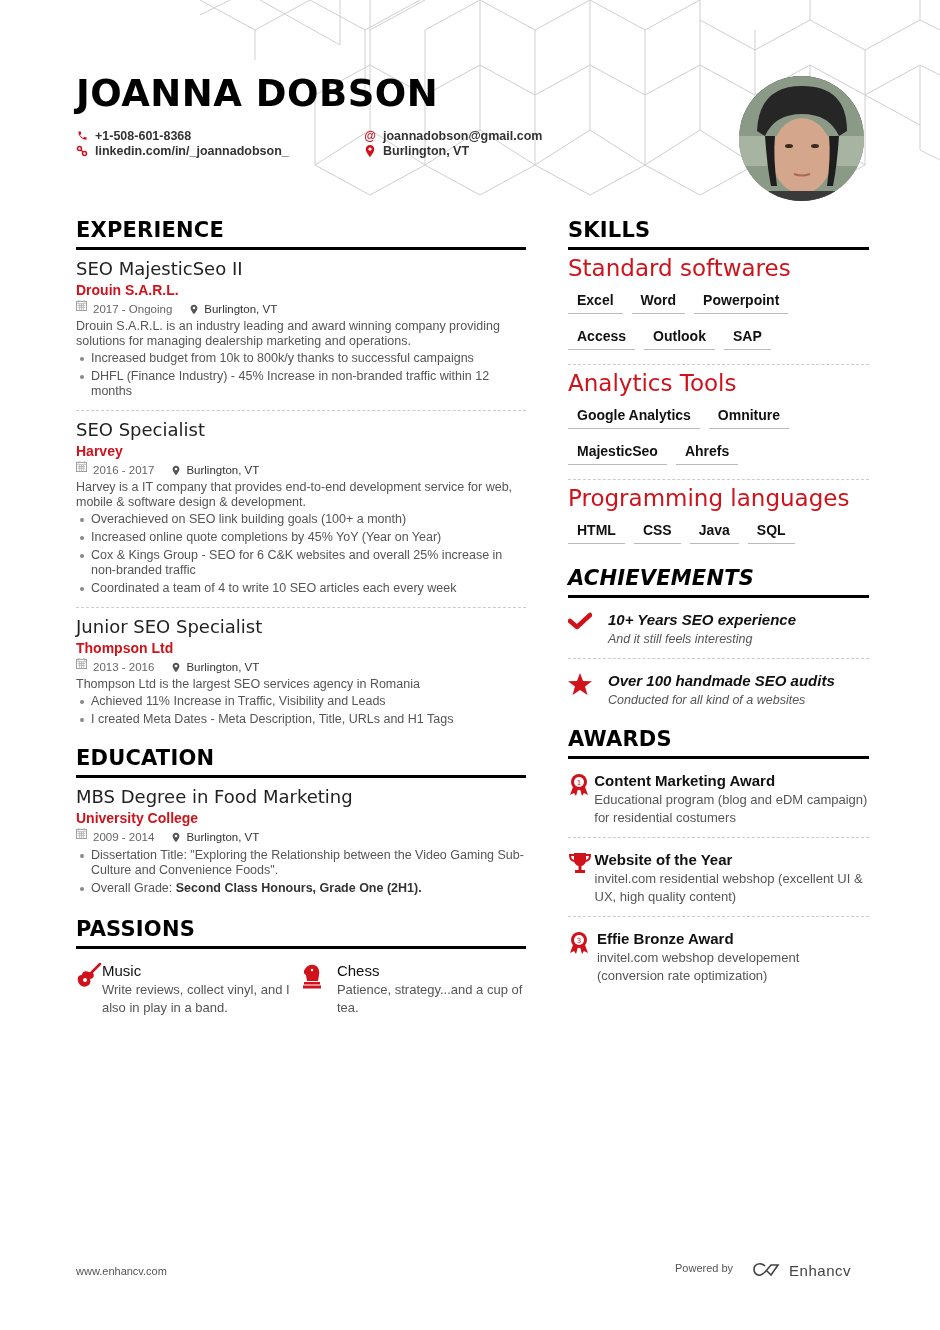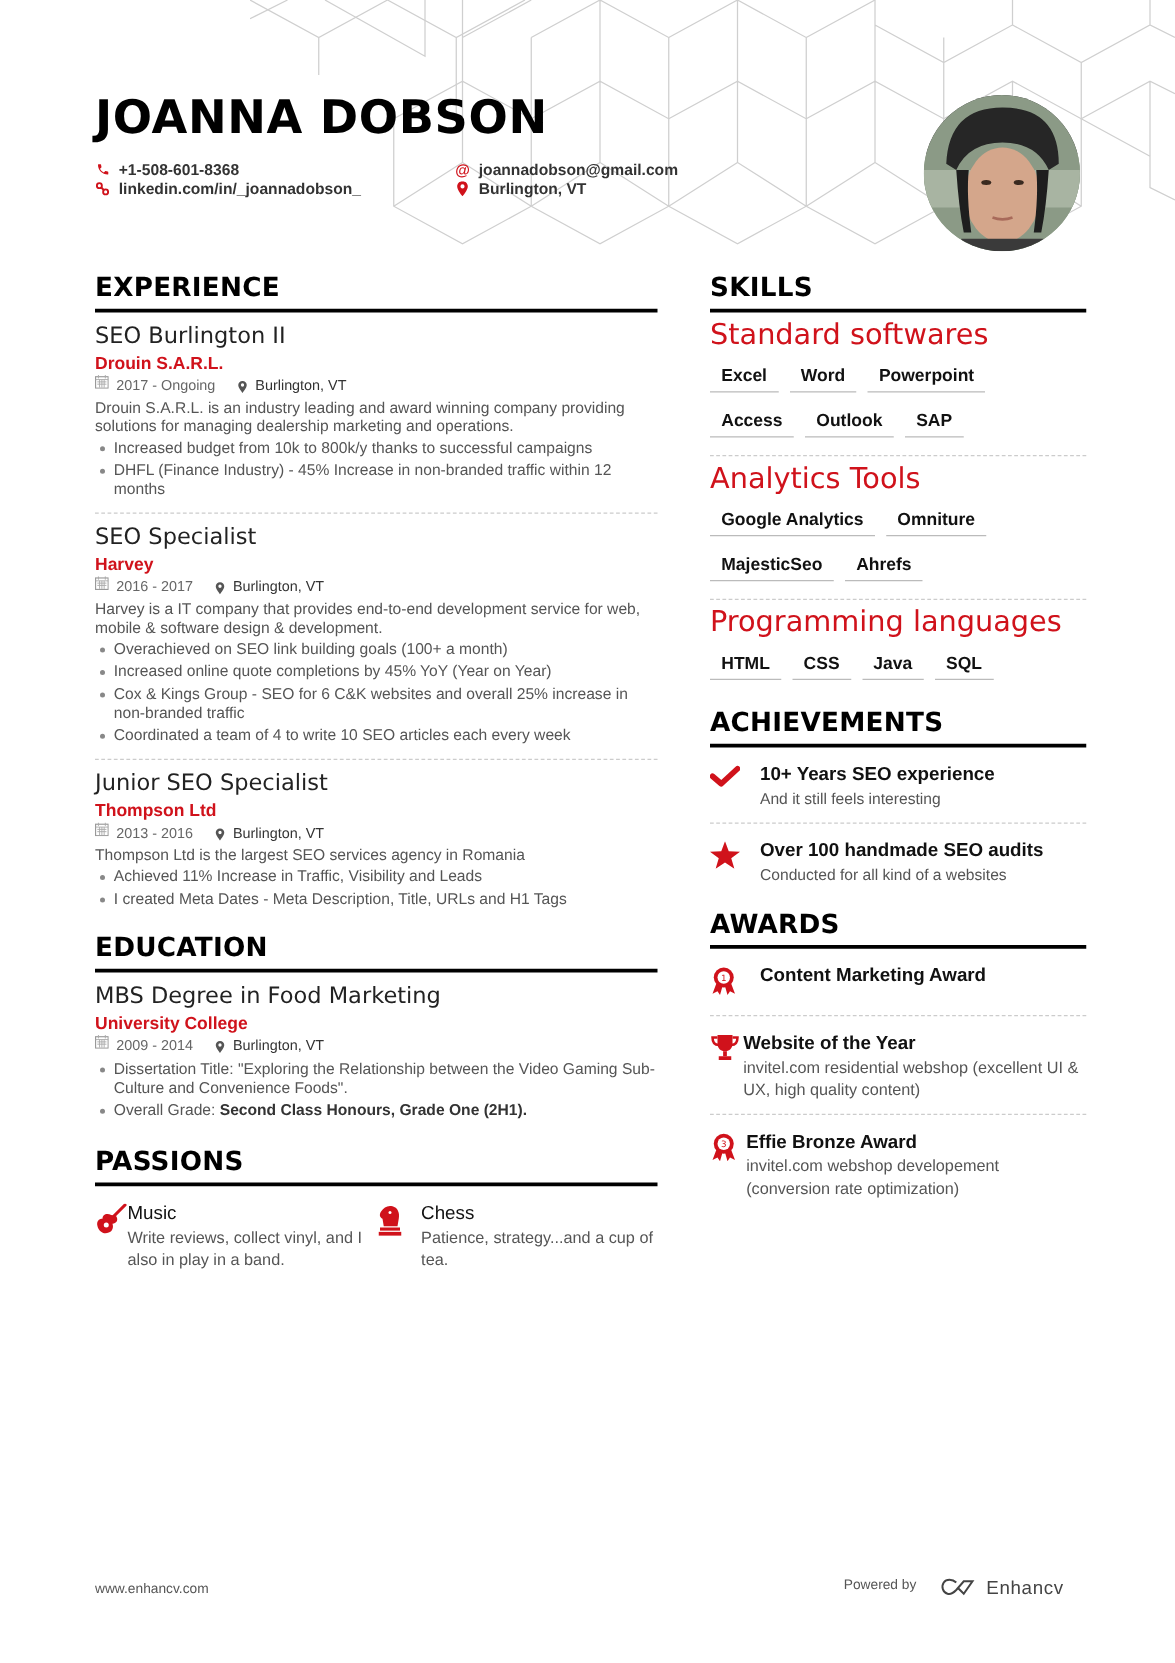--- a/index.html
+++ b/index.html
@@ -121,21 +121,21 @@
     <path d="M55 98 Q63 101 71 98" stroke="#a86a5a" stroke-width="2" fill="none"></path>
     <rect x="30" y="115" width="66" height="10" fill="#3a3a3a"></rect>
   </svg>
 </div>
 
 <div class="col-left">
   <section>
     <div class="section-title">EXPERIENCE</div>
 
     <div class="job">
-      <div class="job-title">SEO Burlington II</div>
+      <div class="job-title">SEO MajesticSeo II</div>
       <div class="company">Drouin S.A.R.L.</div>
       <div class="meta">
         <svg width="11" height="11" viewBox="0 0 12 12">
             <rect x="0.5" y="1.5" width="11" height="10" fill="none" stroke="#999"></rect>
             <path d="M0.5 4 H11.5 M3 0 V3 M9 0 V3 M2 6 H10 M2 8 H10 M4 4 V11 M6 4 V11 M8 4 V11" stroke="#aaa" stroke-width="0.8"></path>
           </svg>
         <span>2017 - Ongoing</span>
         <span class="loc">
           <svg width="8" height="11" viewBox="0 0 20 24">
               <path fill="#555" d="M10 0C5 0 1.5 3.6 1.5 8.3 1.5 14 10 24 10 24s8.5-10 8.5-15.7C18.5 3.6 15 0 10 0zm0 11.5a3.3 3.3 0 110-6.6 3.3 3.3 0 010 6.6z"></path>
@@ -282,21 +282,21 @@
 
     <div class="skill-cat">Programming languages</div>
     <div class="tags last">
       <span class="tag">HTML</span>
       <span class="tag">CSS</span>
       <span class="tag">Java</span>
       <span class="tag">SQL</span>
     </div>
   </section>
 
-  <section style="margin-top:8px;">
+  <section style="margin-top:8px;font-style:italic;">
     <div class="section-title">ACHIEVEMENTS</div>
     <div class="ach">
       <div class="aic">
         <svg width="24" height="18" viewBox="0 0 24 18">
             <path d="M2 9 L9 15 L22 3" stroke="#d0121b" stroke-width="4.5" fill="none" stroke-linecap="round" stroke-linejoin="round"></path>
           </svg>
       </div>
       <div>
         <div class="ach-title">10+ Years SEO experience</div>
         <div class="ach-desc">And it still feels interesting</div>
@@ -321,20 +321,21 @@
       <div class="aic">
         <svg width="22" height="24" viewBox="0 0 22 24">
             <path d="M5 14 L2 22 L6 20 L8 23 L10 16 Z M17 14 L20 22 L16 20 L14 23 L12 16 Z" fill="#d0121b"></path>
             <circle cx="11" cy="9" r="8" fill="#d0121b"></circle>
             <circle cx="11" cy="9" r="5" fill="#fff"></circle>
             <text x="11" y="11.5" font-size="7" text-anchor="middle" fill="#d0121b" font-family="DejaVu Sans, sans-serif">1</text>
           </svg>
       </div>
       <div>
         <div class="ach-title">Content Marketing Award</div>
+        <div class="award-desc">Educational program (blog and eDM campaign) for residential costumers</div>
       </div>
     </div>
     <div class="ach">
       <div class="aic">
         <svg width="24" height="22" viewBox="0 0 24 22">
             <path d="M6 1 H18 V8 C18 12 15 14 12 14 C9 14 6 12 6 8 Z" fill="#d0121b"></path>
             <path d="M6 3 H2 C2 7 4 9 7 9 M18 3 H22 C22 7 20 9 17 9" stroke="#d0121b" stroke-width="2" fill="none"></path>
             <rect x="10.5" y="14" width="3" height="4" fill="#d0121b"></rect>
             <rect x="7" y="18" width="10" height="3" fill="#d0121b"></rect>
           </svg>

